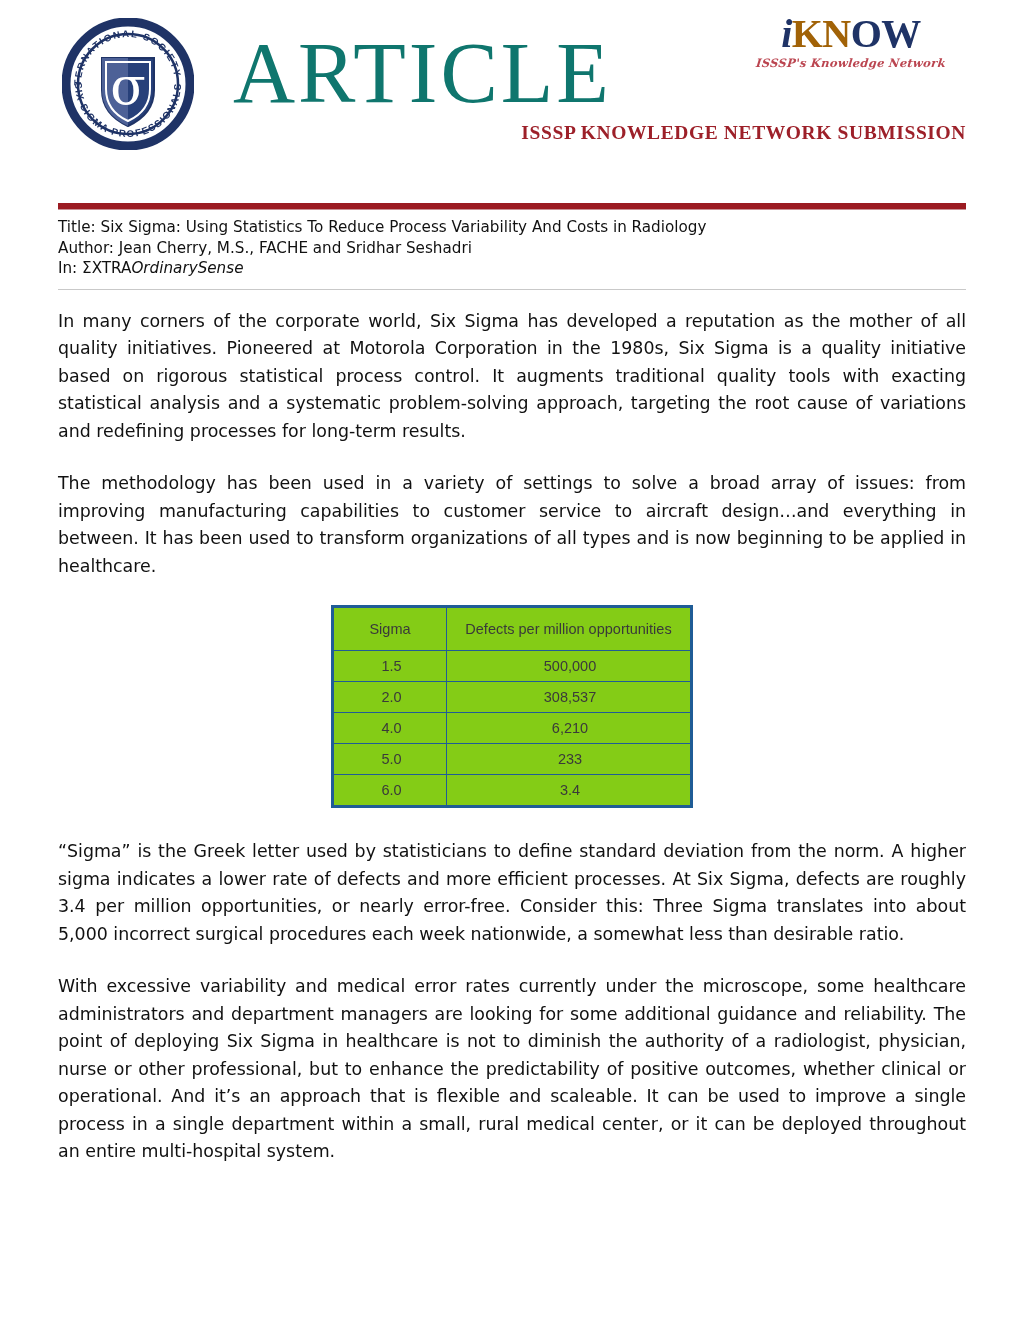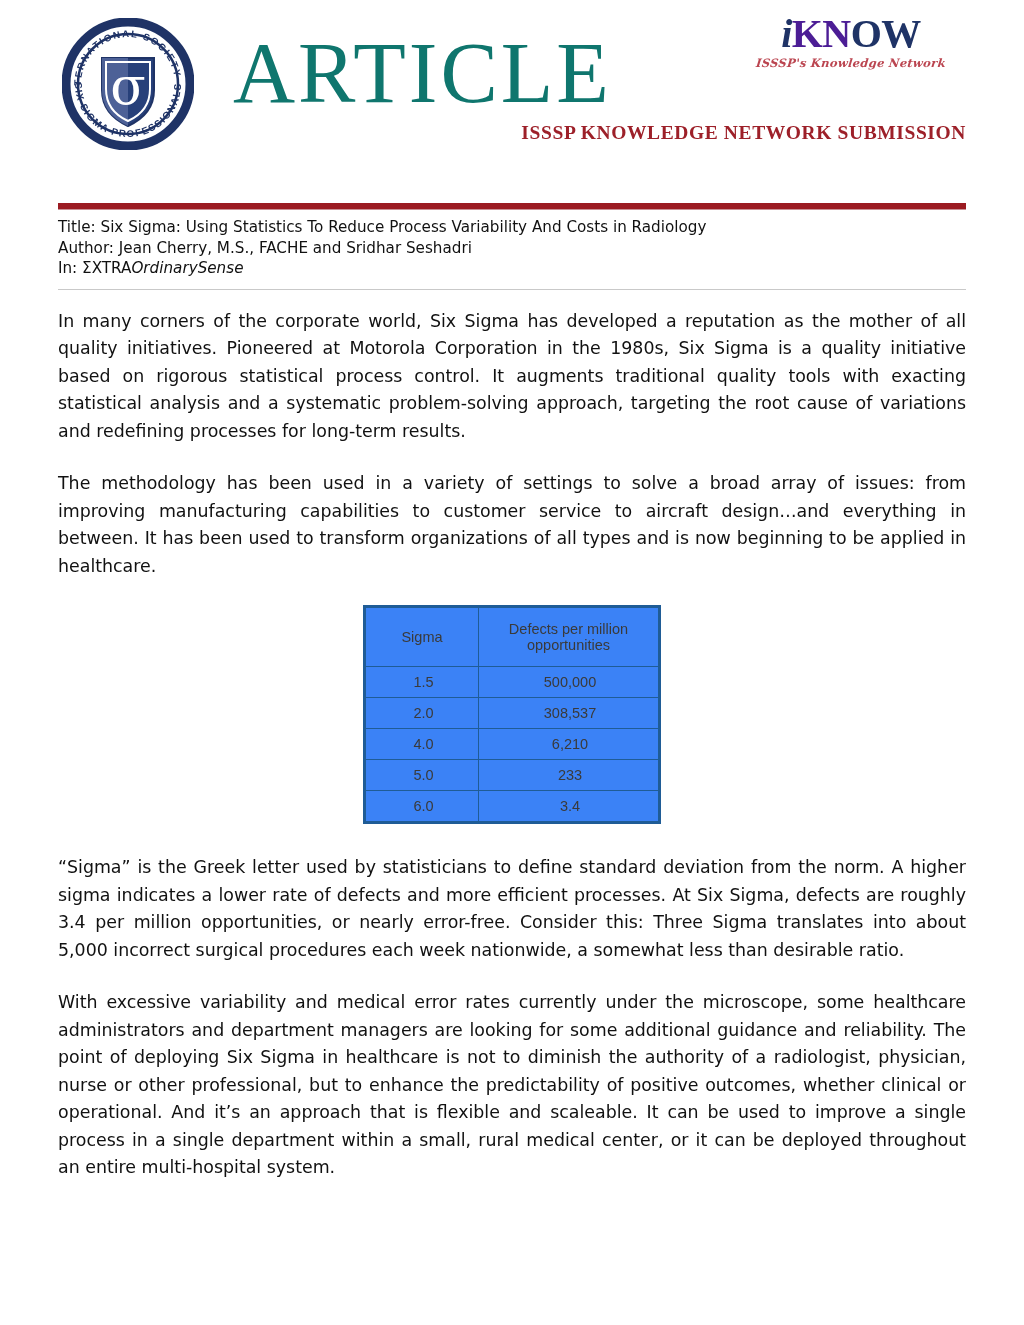--- a/index.html
+++ b/index.html
@@ -61,21 +61,21 @@
   }
   .iknow-word {
     font-family: "Liberation Serif", "DejaVu Serif", serif;
     font-size: 40px;
     font-weight: bold;
     line-height: 1.02;
     letter-spacing: -0.5px;
     white-space: nowrap;
   }
   .iknow-i { color: #1f3366; font-style: italic; }
-  .iknow-kn { color: #4c1d95; }
+  .iknow-kn { color: #a16207; }
   .iknow-ow { color: #1f3366; }
   .iknow-sub {
     font-family: "DejaVu Serif", serif;
     font-style: italic;
     font-weight: bold;
     font-size: 11.5px;
     color: #bb4550;
     letter-spacing: 0.3px;
     margin-top: 1px;
     white-space: nowrap;
@@ -132,24 +132,24 @@
   p.para:last-child { margin-bottom: 16px; }
 
   
   .table-zone {
     display: flex;
     justify-content: center;
     margin: 2px 0 30px 0;
   }
   table.sigma-table {
     border-collapse: collapse;
-    width: 298px;
+    width: 362px;
     border: 3px solid #1f5c96;
     font-family: "Liberation Sans", sans-serif;
-    background: #3b82f6;
+    background: #84cc16;
   }
   table.sigma-table td,
   table.sigma-table th {
     border: 1.5px solid #1f5c96;
     text-align: center;
     color: #3a3a3a;
     font-weight: normal;
   }
   table.sigma-table th {
     font-size: 14.5px;

